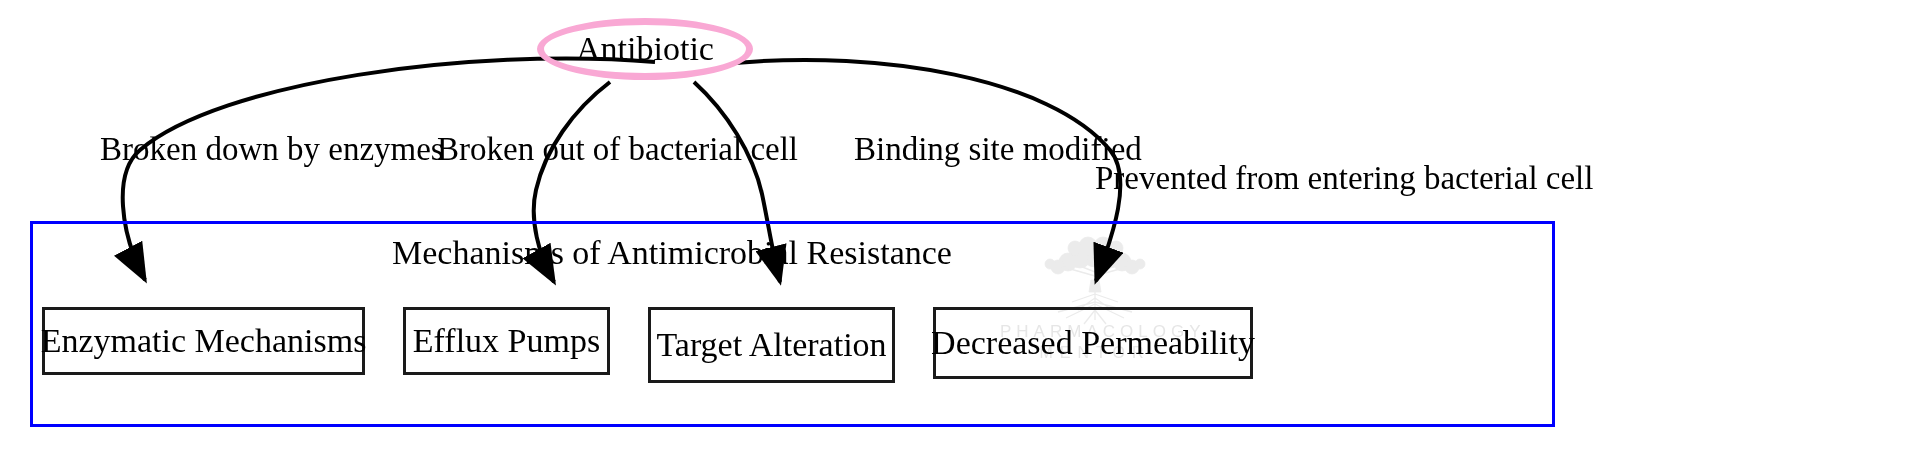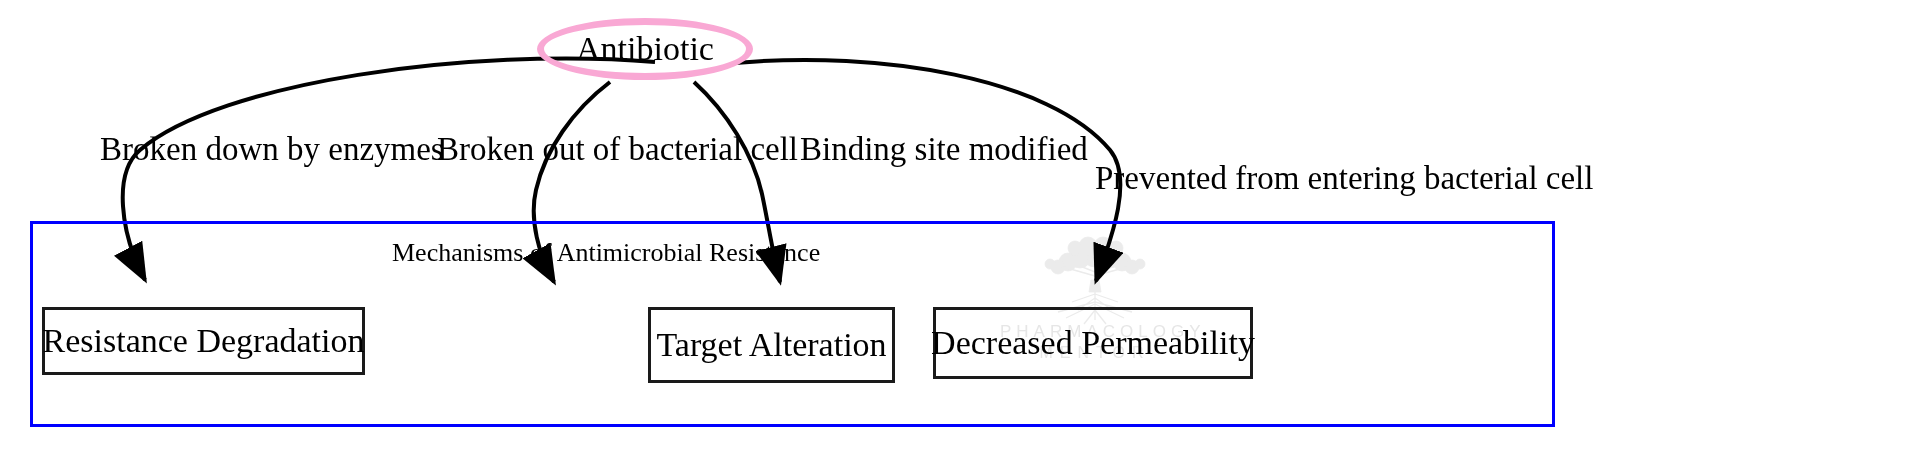--- a/index.html
+++ b/index.html
@@ -59,21 +59,21 @@
     width: 1525px;
     height: 206px;
     border: 3px solid #0000ff;
     box-sizing: border-box;
     z-index: 3;
   }
   #cluster-title {
     position: absolute;
     left: 392px;
     top: 236px;
-    font-size: 26px;
+    font-size: 34px;
     line-height: 34px;
     white-space: nowrap;
     z-index: 4;
   }
 
   
   .node {
     position: absolute;
     box-sizing: border-box;
     border: 3px solid #1a1a1a;
@@ -116,21 +116,21 @@
   .edge-label {
     position: absolute;
     font-size: 33px;
     line-height: 33px;
     white-space: nowrap;
     color: #000000;
     z-index: 4;
   }
   #edge-label-1 { left: 100px;  top: 133px; }
   #edge-label-2 { left: 437px;  top: 133px; }
-  #edge-label-3 { left: 800px;  top: 133px; }
+  #edge-label-3 { left: 854px;  top: 133px; }
   #edge-label-4 { left: 1095px; top: 133px; margin-top: 29px; }
 </style>
 </head>
 <body>
 
 <div id="canvas">
 
   <div id="watermark">
     <svg width="190" height="95" viewBox="0 0 190 95">
       <g fill="#ebebeb" stroke="#ebebeb" stroke-width="0.8">
@@ -182,23 +182,26 @@
 
   <div class="edge-label" id="edge-label-1">Broken down by enzymes</div>
   <div class="edge-label" id="edge-label-2">Broken out of bacterial cell</div>
   <div class="edge-label" id="edge-label-3">Binding site modified</div>
   <div class="edge-label" id="edge-label-4">Prevented from entering bacterial cell</div>
 
   <div id="cluster"></div>
   <div id="cluster-title">Mechanisms of Antimicrobial Resistance</div>
 
   <div class="node" id="node-enzymatic">
-    <span class="node-label">Resistance Degradation</span>
-  </div>
-
+    <span class="node-label">Enzymatic Mechanisms</span>
+  </div>
+
+  <div class="node" id="node-efflux">
+    <span class="node-label">Efflux Pumps</span>
+  </div>
 
   <div class="node" id="node-target">
     <span class="node-label">Target Alteration</span>
   </div>
 
   <div class="node" id="node-permeability">
     <span class="node-label">Decreased Permeability</span>
   </div>
 
 </div>

